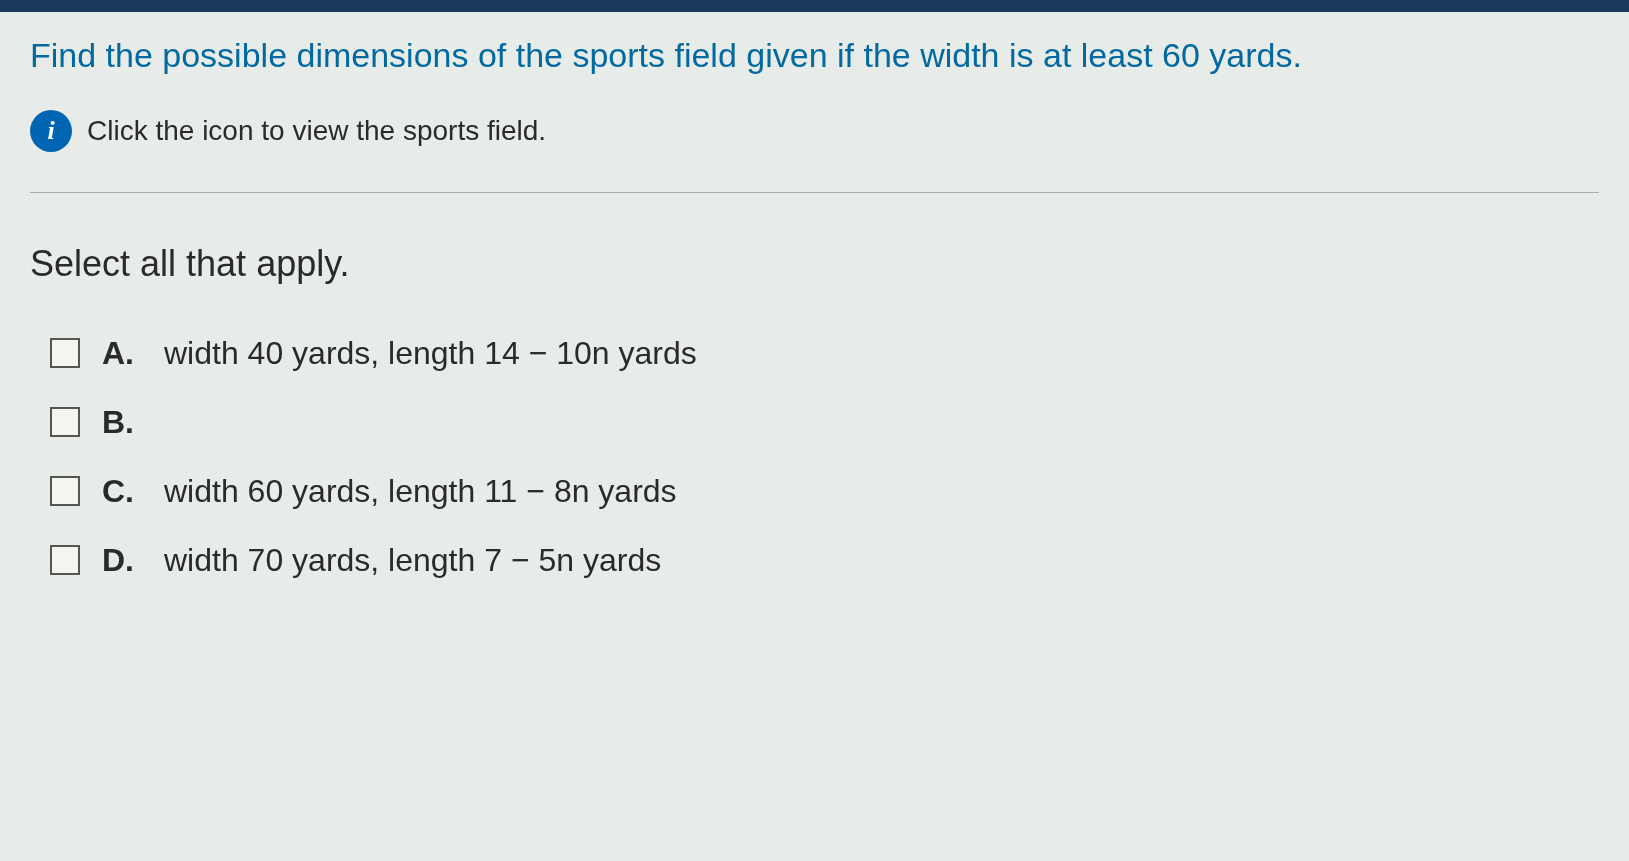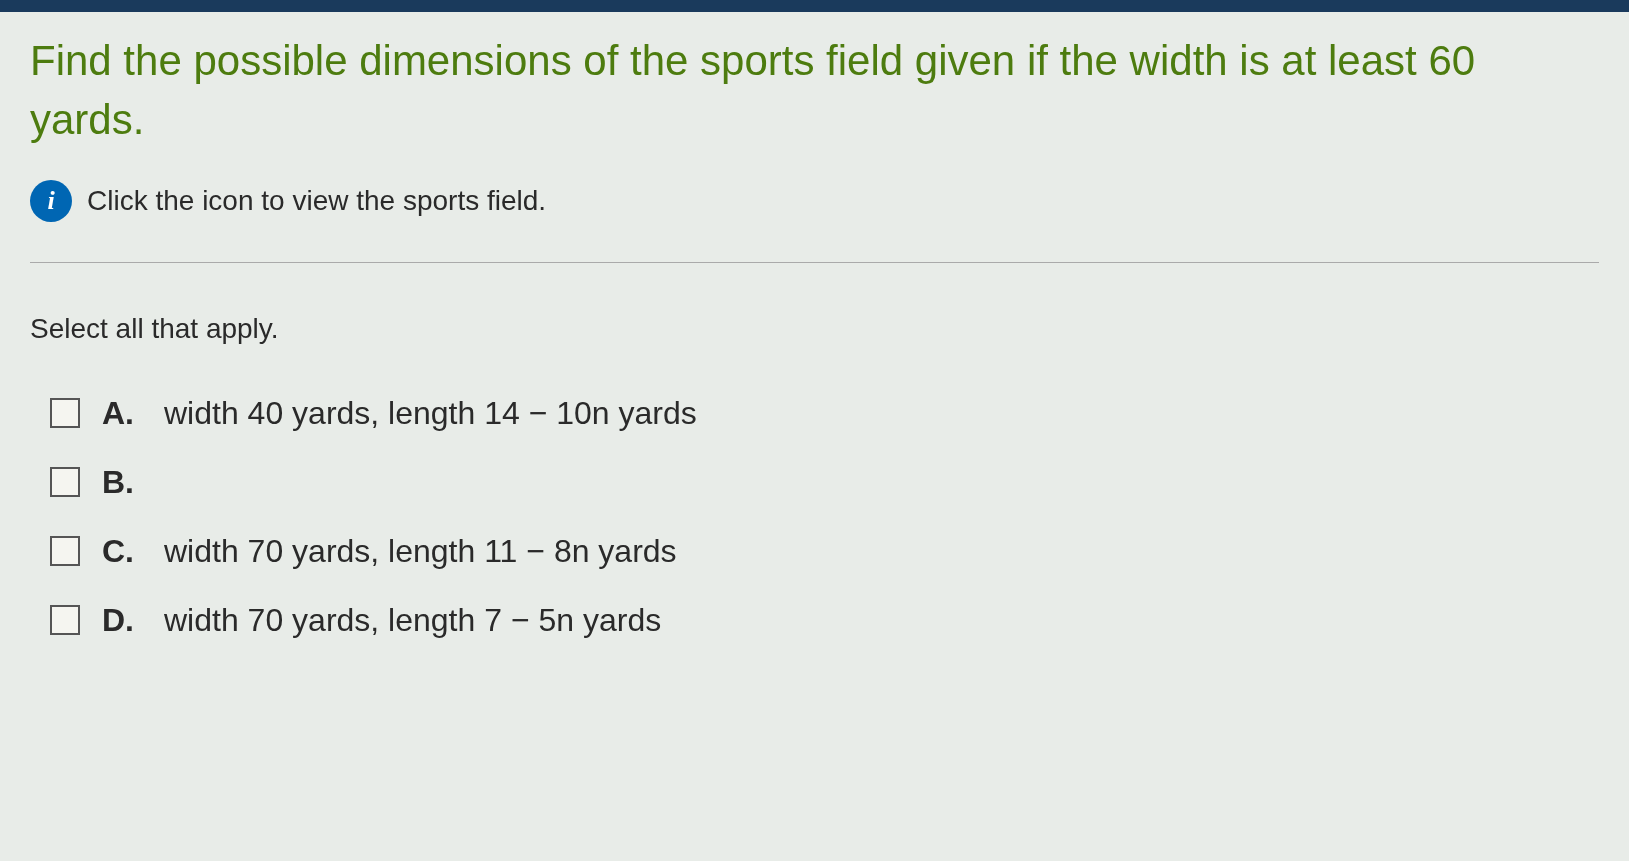--- a/index.html
+++ b/index.html
@@ -17,22 +17,22 @@
     }
     .top-bar {
       width: 100%;
       height: 12px;
       background: #1a3a5c;
     }
     .content {
       padding: 20px 30px;
     }
     .question-text {
-      font-size: 42px;
-      color: #4d7c0f;
+      font-size: 34px;
+      color: #0369a1;
       line-height: 1.4;
       margin-bottom: 30px;
     }
     .info-row {
       display: flex;
       align-items: center;
       gap: 15px;
       margin-bottom: 40px;
     }
     .info-icon {
@@ -55,21 +55,21 @@
     .info-text {
       font-size: 28px;
       color: #2a2a2a;
     }
     .divider {
       border: none;
       border-top: 1px solid #aaa;
       margin: 10px 0 50px 0;
     }
     .select-label {
-      font-size: 28px;
+      font-size: 36px;
       color: #2a2a2a;
       margin-bottom: 50px;
     }
     .options {
       display: flex;
       flex-direction: column;
       gap: 32px;
       padding-left: 20px;
     }
     .option-row {
@@ -121,21 +121,21 @@
       <span class="option-letter">A.</span>
       <span class="option-text">width 40 yards, length 14 − 10n yards</span>
     </div>
     <div class="option-row">
       <div class="checkbox"></div>
       <span class="option-letter">B.</span>
     </div>
     <div class="option-row">
       <div class="checkbox"></div>
       <span class="option-letter">C.</span>
-      <span class="option-text">width 70 yards, length 11 − 8n yards</span>
+      <span class="option-text">width 60 yards, length 11 − 8n yards</span>
     </div>
     <div class="option-row">
       <div class="checkbox"></div>
       <span class="option-letter">D.</span>
       <span class="option-text">width 70 yards, length 7 − 5n yards</span>
     </div>
   </div>
 </div>
 
 </body></html>

